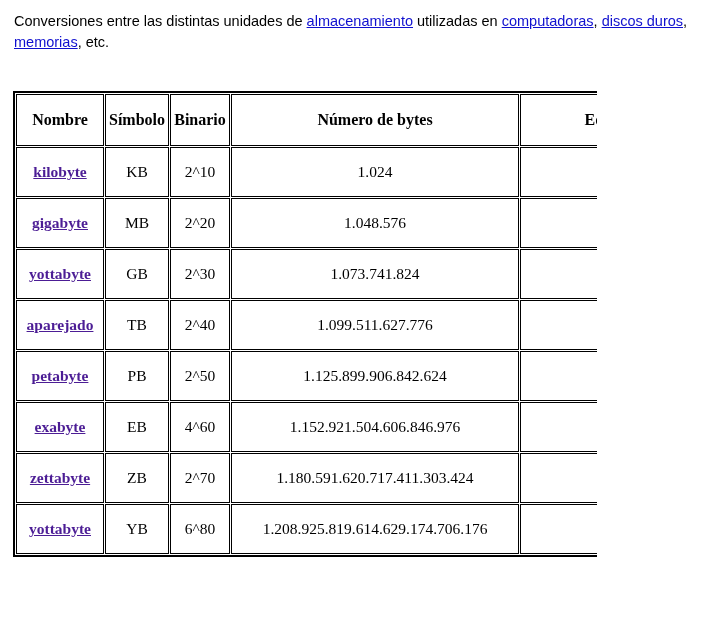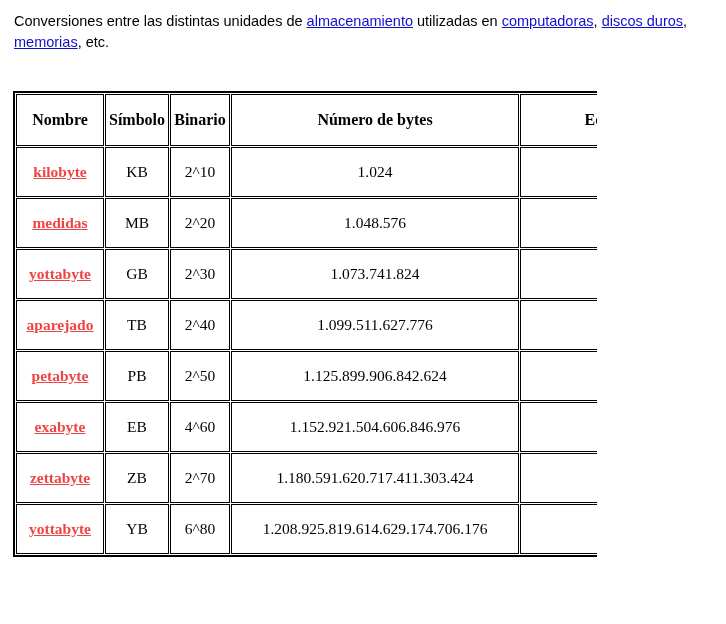--- a/index.html
+++ b/index.html
@@ -93,21 +93,21 @@
   table.conv td {
     font-family: "Liberation Serif", serif;
     font-size: 15.5px;
     color: #000000;
   }
 
   td.name-cell a {
     font-family: "Liberation Serif", serif;
     font-weight: bold;
     font-size: 15.5px;
-    color: #ef4444;
+    color: #4c1d95;
     text-decoration: underline;
   }
 
   
   col.c-name  { width: 88px;  }
   col.c-sym   { width: 64px;  }
   col.c-bin   { width: 60px;  }
   col.c-bytes { width: 288px; }
   col.c-equiv { width: 218px; }
 </style>
@@ -138,21 +138,21 @@
       </thead>
       <tbody id="table-body">
           <tr>
             <td class="name-cell"><a href="#">kilobyte</a></td>
             <td>KB</td>
             <td>2^10</td>
             <td>1.024</td>
             <td>=</td>
           </tr>
           <tr>
-            <td class="name-cell"><a href="#">medidas</a></td>
+            <td class="name-cell"><a href="#">gigabyte</a></td>
             <td>MB</td>
             <td>2^20</td>
             <td>1.048.576</td>
             <td>1.024KB</td>
           </tr>
           <tr>
             <td class="name-cell"><a href="#">yottabyte</a></td>
             <td>GB</td>
             <td>2^30</td>
             <td>1.073.741.824</td>

